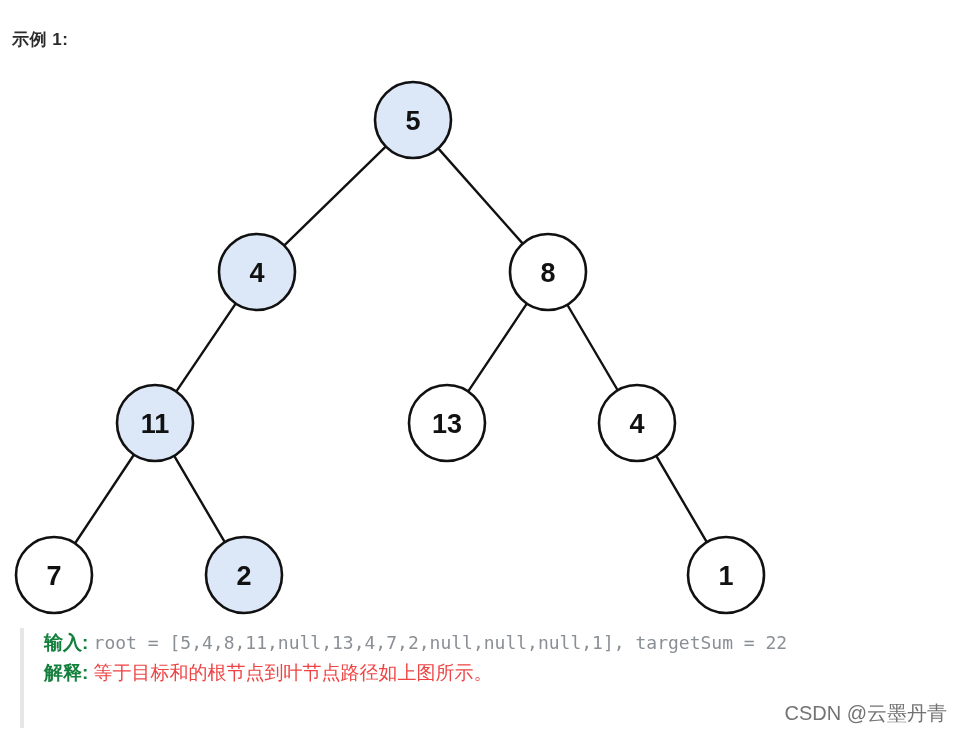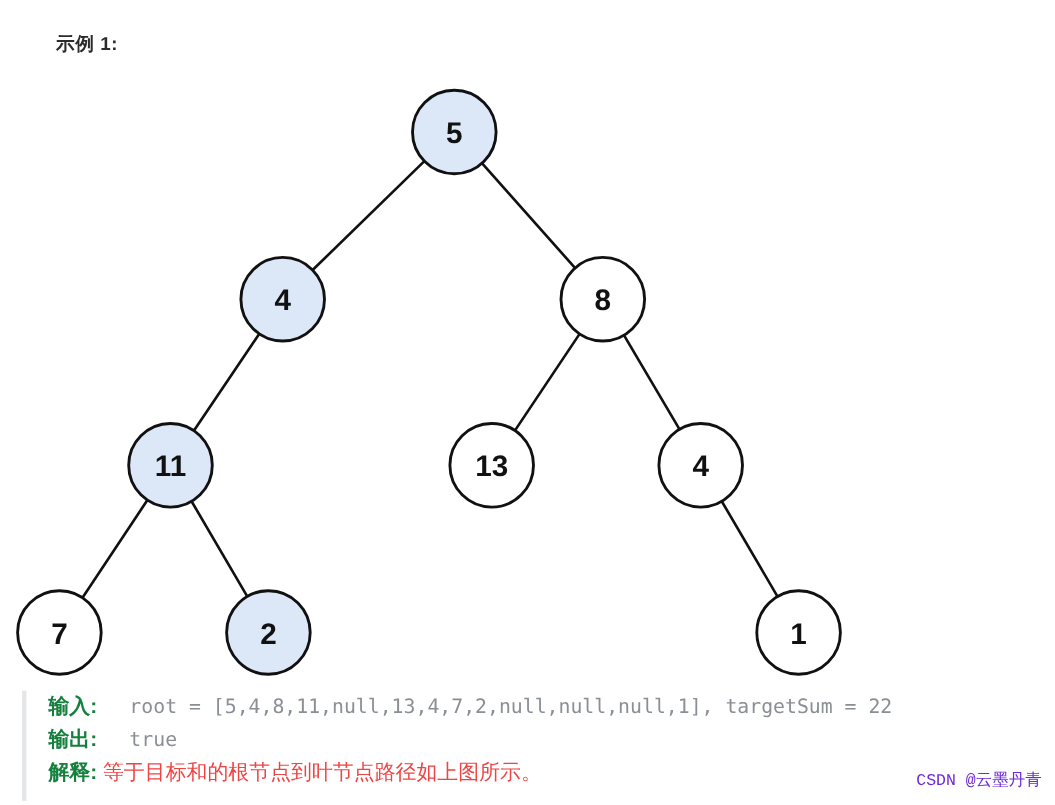--- a/index.html
+++ b/index.html
@@ -15,21 +15,20 @@
     overflow: hidden;
   }
   #example-title {
     position: absolute;
     left: 12px;
     top: 28px;
     font-size: 17px;
     font-weight: bold;
     color: #2b2b2b;
     letter-spacing: 0.5px;
-    margin-left: 39px;
   }
   #tree-figure {
     position: absolute;
     left: 0;
     top: 62px;
     width: 959px;
     height: 560px;
   }
   .node-label {
     font-family: "Liberation Sans", "DejaVu Sans", sans-serif;
@@ -58,34 +57,33 @@
   .io-key {
     font-weight: bold;
     color: #15803d;
     font-family: "Liberation Sans", "DejaVu Sans", sans-serif;
   }
   .io-val-mono {
     color: #8a8f95;
     font-family: "DejaVu Sans Mono", "Liberation Mono", monospace;
     font-size: 18px;
     letter-spacing: 0px;
-    margin-left: 24px;
   }
   .io-val-text {
     color: #ef4444;
     font-family: "Liberation Sans", "DejaVu Sans", sans-serif;
     font-size: 19px;
   }
   #watermark {
     position: absolute;
     right: 12px;
     top: 700px;
-    font-size: 15px;
-    color: #6d28d9;
-    font-family: Liberation Mono, monospace;
+    font-size: 20px;
+    color: #737373;
+    font-family: Liberation Sans, sans-serif;
     white-space: nowrap;
   }
 </style>
 </head>
 <body>
 
 <div id="example-title">示例 1:</div>
 
 <svg id="tree-figure" viewBox="0 0 959 560" width="959" height="560" xmlns="http://www.w3.org/2000/svg">
   <g id="tree-edges">
@@ -137,22 +135,18 @@
       </g>
     </g>
 </svg>
 
 <div id="io-block">
   <div class="io-line">
     <span class="io-key">输入:</span>
     <span class="io-val-mono">root = [5,4,8,11,null,13,4,7,2,null,null,null,1], targetSum = 22</span>
   </div>
   <div class="io-line">
-    <span class="io-key">输出:</span>
-    <span class="io-val-mono">true</span>
-  </div>
-  <div class="io-line">
     <span class="io-key">解释:</span>
     <span class="io-val-text">等于目标和的根节点到叶节点路径如上图所示。</span>
   </div>
 </div>
 
 <div id="watermark">CSDN @云墨丹青</div>
 
 </body></html>

